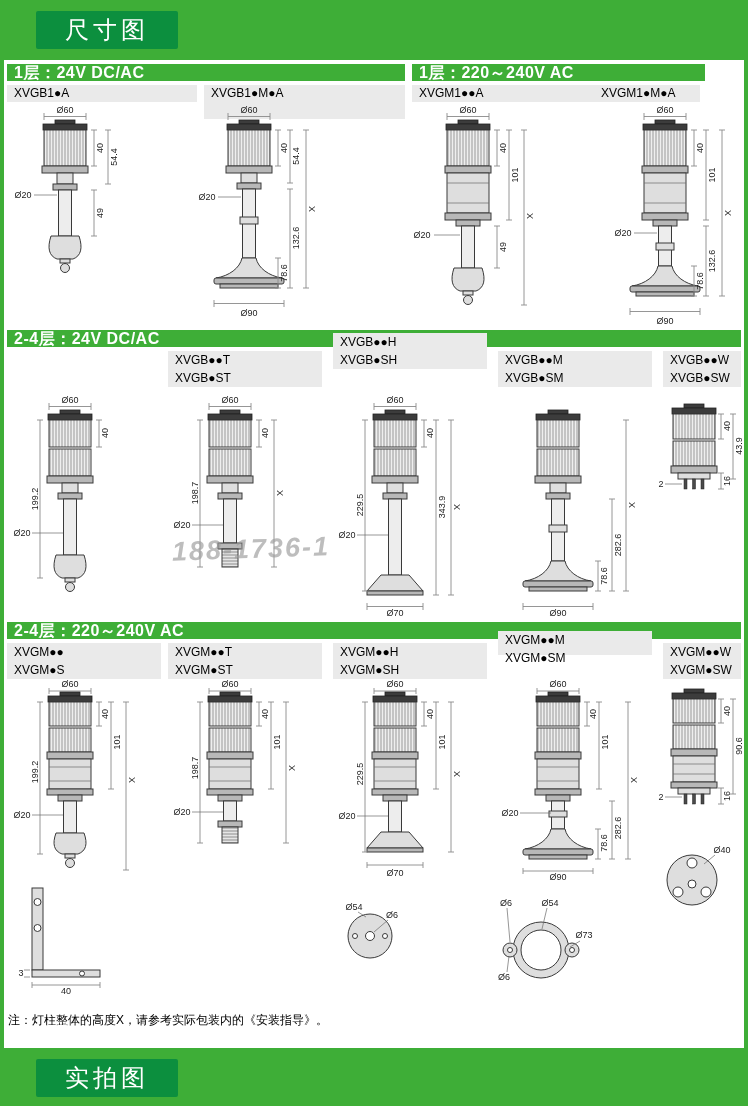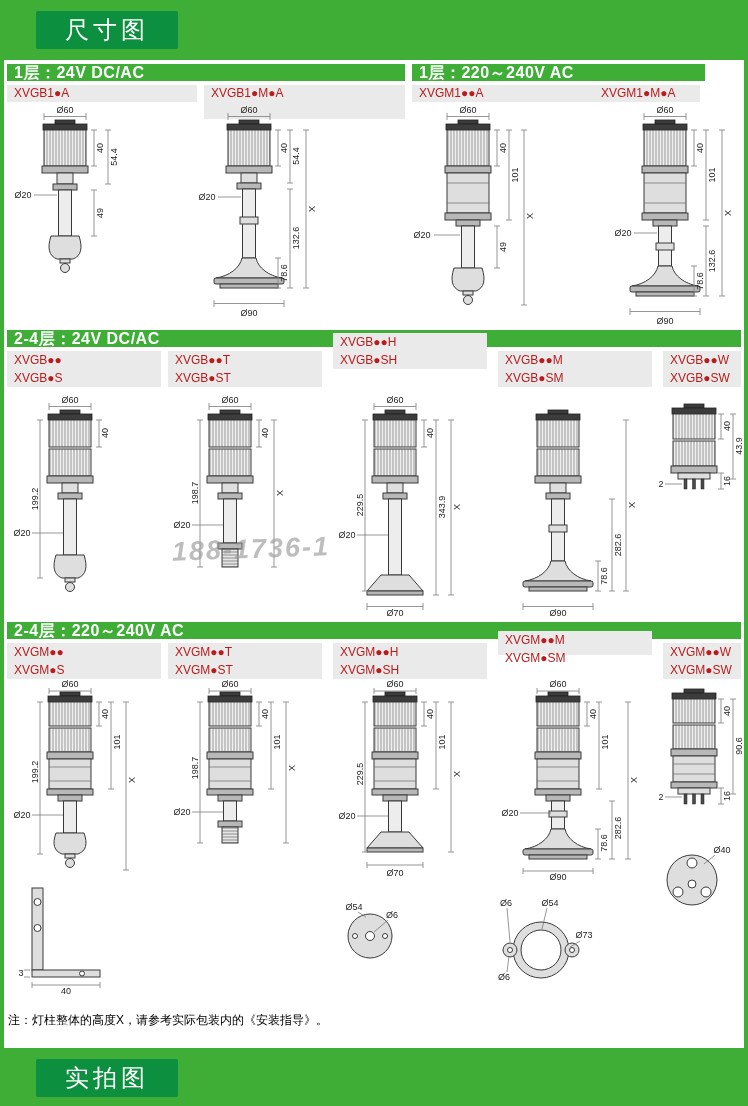--- a/index.html
+++ b/index.html
@@ -1,20 +1,20 @@
 <!DOCTYPE html>
 <html><head>
 <meta charset="utf-8">
 <style>
   html,body{margin:0;padding:0}
   body{width:748px;height:1106px;position:relative;background:#3eae37;font-family:"Liberation Sans",sans-serif;overflow:hidden}
   .chip{position:absolute;left:36px;width:142px;height:38px;background:#0c8f3e;color:#fff;font-size:24px;font-weight:normal;display:flex;align-items:center;justify-content:center;letter-spacing:4px;border-radius:2px}
   .content{position:absolute;left:4px;top:60px;width:740px;height:988px;background:#fff}
   .hdr{position:absolute;height:17px;background:#3eae37;color:#fff;font-size:16px;font-weight:bold;line-height:17px;padding-left:7px;letter-spacing:.5px;box-sizing:border-box}
-  .mbar{position:absolute;background:#eaeaea;color:#b91c1c;font-size:12px;line-height:17px;padding-left:7px;box-sizing:border-box}
+  .mbar{position:absolute;background:#eaeaea;color:#000000;font-size:12px;line-height:17px;padding-left:7px;box-sizing:border-box}
   .mbar.two div{line-height:18px;height:18px}
   .fig{position:absolute;display:block}
   text{font-size:9px;fill:#1c1c1c;font-family:"Liberation Sans",sans-serif}
   .s-cap{fill:#3c3c3c;stroke:#222;stroke-width:.8}
   .s-lens{fill:url(#hatch);stroke:#3a3a3a;stroke-width:1}
   .s-col{fill:#b8b8b8;stroke:#3a3a3a;stroke-width:1}
   .s-bod{fill:#dedede;stroke:#3a3a3a;stroke-width:1}
   .s-pole{fill:#ededed;stroke:#3a3a3a;stroke-width:1}
   .s-thr{fill:url(#threads);stroke:#3a3a3a;stroke-width:1}
   .s-pin{fill:#4a4a4a;stroke:#222;stroke-width:.5}
@@ -158,24 +158,20 @@
     <text transform="rotate(-90 121 108)" x="121" y="108" text-anchor="middle">X</text>
     <path class="dl" d="M81 161 h6 M84 161 V191 M81 191 h6"></path>
     <text transform="rotate(-90 93 176)" x="93" y="176" text-anchor="middle">78.6</text>
     <path class="il" d="M24 128 H47"></path>
     <text x="13" y="131" text-anchor="middle">Ø20</text>
     <path class="dl" d="M20 203 v7 M20 206.5 H90 M90 203 v7"></path>
     <text x="55" y="219" text-anchor="middle">Ø90</text>
   </svg>
 
   <div class="hdr" style="left:3px;top:270px;width:734px">2-4层：24V DC/AC</div>
-  <div class="mbar two" style="left:3px;top:291px;width:154px;height:36px">
-    <div>XVGB●●</div>
-    <div>XVGB●S</div>
-  </div>
   <div class="mbar two" style="left:164px;top:291px;width:154px;height:36px">
     <div>XVGB●●T</div>
     <div>XVGB●ST</div>
   </div>
   <div class="mbar two" style="left:329px;top:273px;width:154px;height:36px">
     <div>XVGB●●H</div>
     <div>XVGB●SH</div>
   </div>
   <div class="mbar two" style="left:494px;top:291px;width:154px;height:36px">
     <div>XVGB●●M</div>

